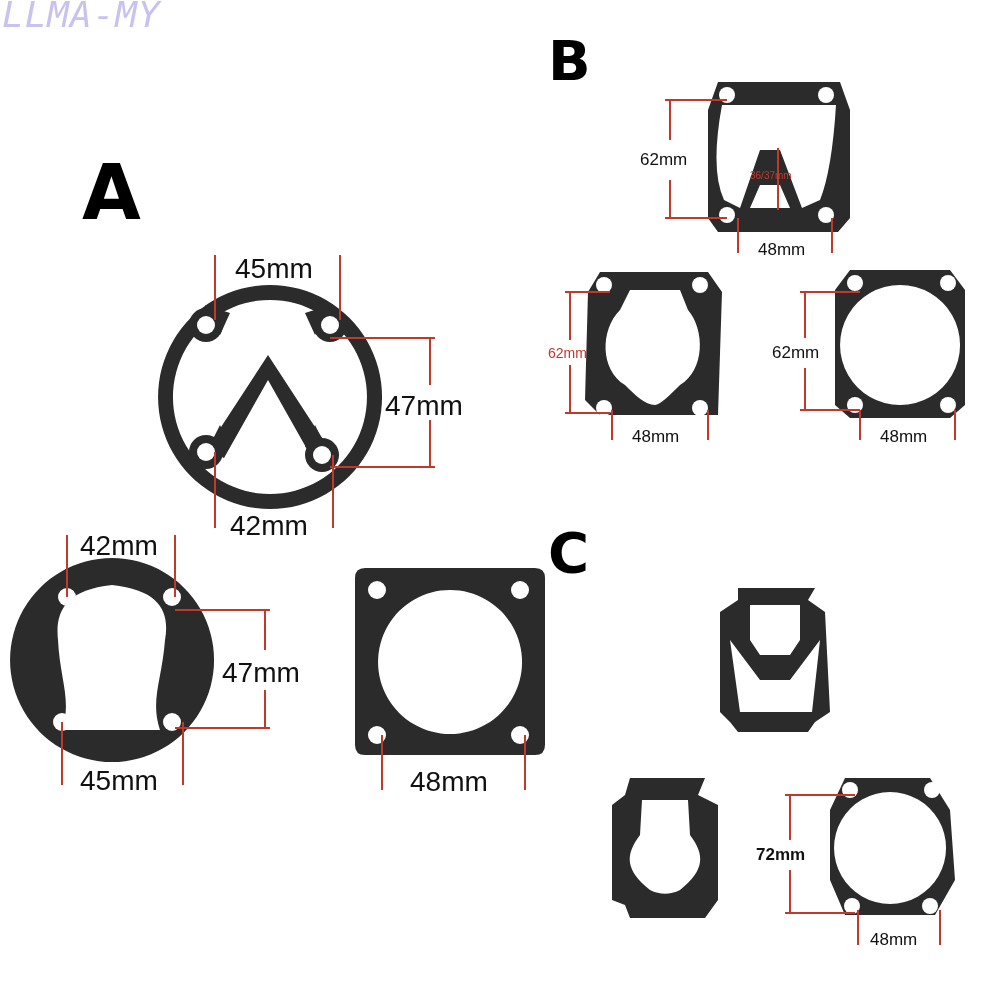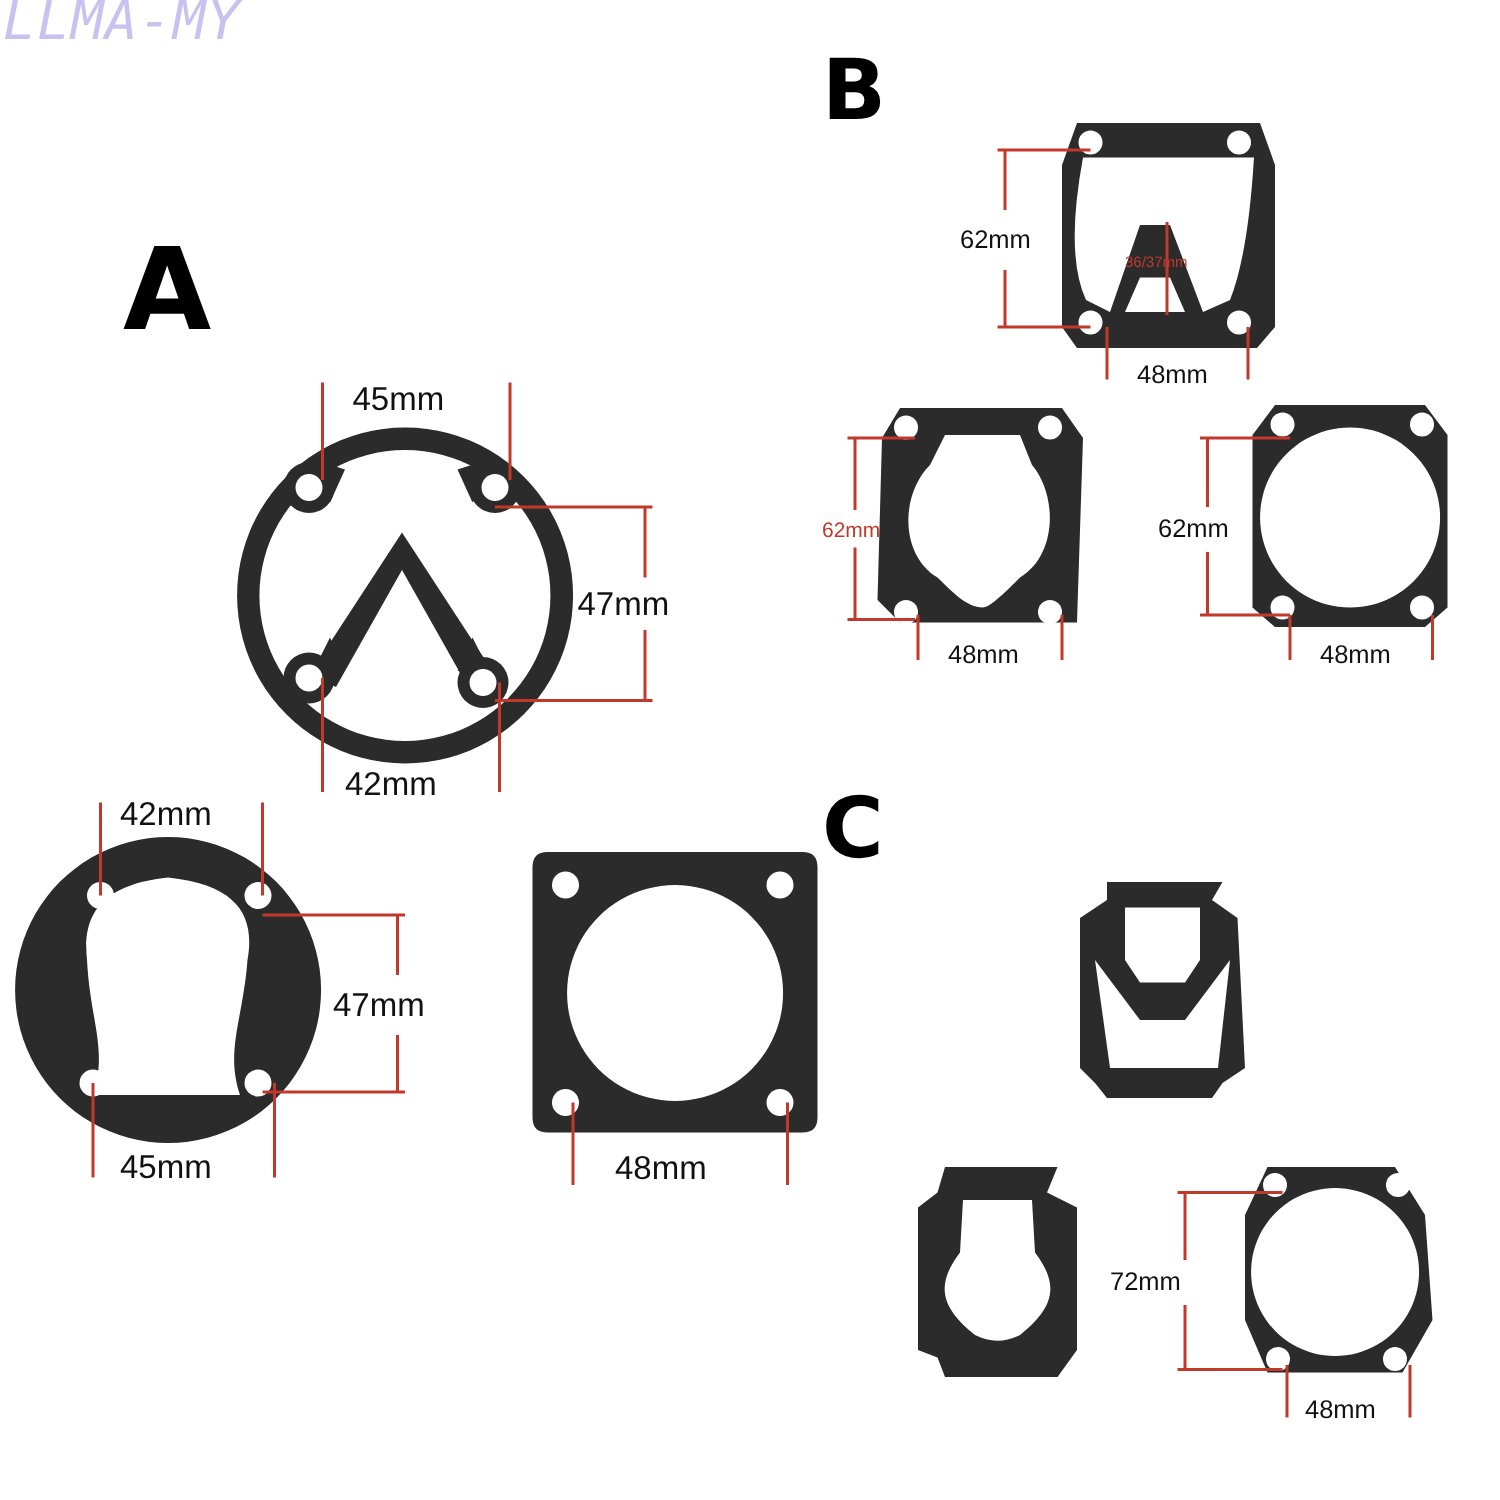--- a/index.html
+++ b/index.html
@@ -1,20 +1,20 @@
 <!DOCTYPE html>
 <html><head>
 <meta charset="utf-8">
 <style>
   html,body{margin:0;padding:0;background:#fff;}
   body{width:1000px;height:1000px;position:relative;overflow:hidden;font-family:"Liberation Sans",sans-serif;}
   .abs{position:absolute;}
   .wm{left:2px;top:-6px;font-family:"DejaVu Sans Mono",monospace;font-style:italic;font-size:36px;color:#c7c2ef;letter-spacing:1px;}
   .sec{font-family:"DejaVu Sans",sans-serif;font-weight:bold;color:#000;}
-  .dim{font-size:22px;color:#111;}
+  .dim{font-size:28px;color:#111;}
   .dimsm{font-size:17px;color:#111;}
   .dimred{color:#c0392b;}
   svg{position:absolute;left:0;top:0;}
 </style>
 </head>
 <body>
 
 <div class="abs wm">LLMA-MY</div>
 
 <div class="abs sec" style="left:82px;top:148px;font-size:76px;">A</div>
@@ -176,14 +176,14 @@
 <div class="abs dim" style="left:410px;top:766px;">48mm</div>
 
 <div class="abs dimsm" style="left:640px;top:150px;">62mm</div>
 <div class="abs dimred" style="left:750px;top:170px;font-size:10px;text-align:center;">36/37mm</div>
 <div class="abs dimsm" style="left:758px;top:240px;">48mm</div>
 <div class="abs dimred" style="left:548px;top:345px;font-size:14px;">62mm</div>
 <div class="abs dimsm" style="left:632px;top:427px;">48mm</div>
 <div class="abs dimsm" style="left:772px;top:343px;">62mm</div>
 <div class="abs dimsm" style="left:880px;top:427px;">48mm</div>
 
-<div class="abs dimsm" style="left:740px;top:845px;">72mm</div>
+<div class="abs dimsm" style="left:756px;top:845px;font-weight:bold;">72mm</div>
 <div class="abs dimsm" style="left:870px;top:930px;">48mm</div>
 
 </body></html>

